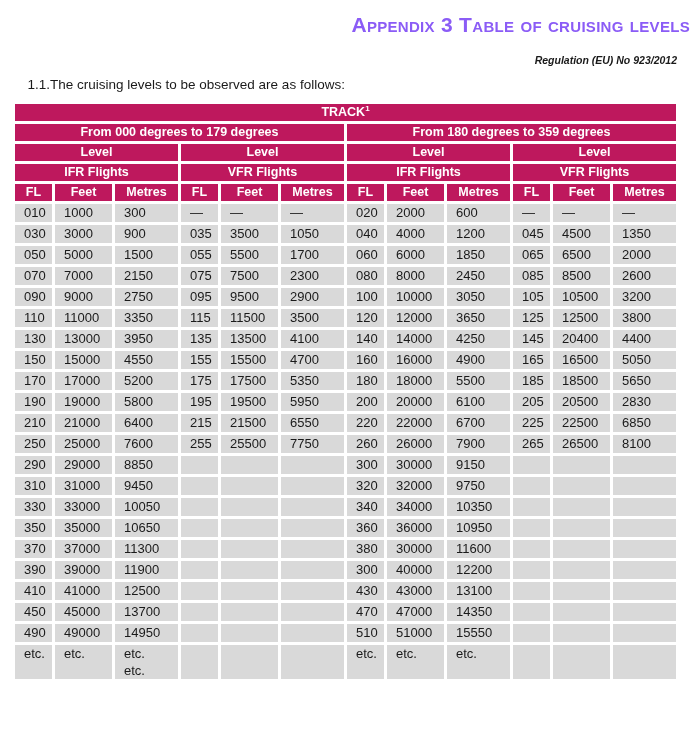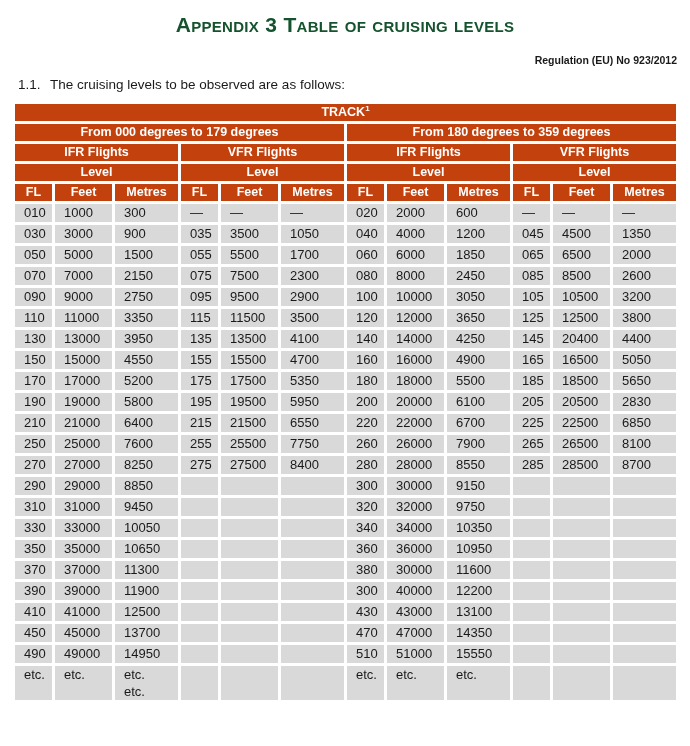--- a/index.html
+++ b/index.html
@@ -10,50 +10,51 @@
   }
   .page {
     position: relative;
     width: 690px;
     height: 746px;
     background: #ffffff;
     overflow: hidden;
   }
   .title {
     margin: 13px 0 12px 0;
-    text-align: center;
+    text-align: right;
     font-size: 21px;
     font-weight: bold;
     font-variant: small-caps;
     letter-spacing: 0.3px;
-    color: #14532d;
+    color: #8b5cf6;
   }
   .regulation {
     margin: 17px 13px 0 0;
     text-align: right;
     font-size: 10.5px;
+    font-style: italic;
     font-weight: bold;
     color: #1a1a1a;
   }
   .intro {
     display: flex;
     margin: 11px 0 0 18px;
     font-size: 13.5px;
     color: #1a1a1a;
   }
-  .intro .num { width: 32px; }
+  .intro .num { width: 32px; text-align: right; }
   table.levels {
     margin: 9px 0 0 12px;
     border-collapse: separate;
     border-spacing: 3px;
     table-layout: fixed;
     width: 667px;
   }
   table.levels th {
-    background: #c2410c;
+    background: #be185d;
     color: #ffffff;
     font-weight: bold;
     font-size: 12.5px;
     height: 17px;
     line-height: 17px;
     padding: 0;
     text-align: center;
     overflow: hidden;
   }
   table.levels th sup {
@@ -108,30 +109,30 @@
     </colgroup>
     <thead>
       <tr>
         <th colspan="12"><span>TRACK</span><sup>1</sup></th>
       </tr>
       <tr>
         <th colspan="6">From 000 degrees to 179 degrees</th>
         <th colspan="6">From 180 degrees to 359 degrees</th>
       </tr>
       <tr>
+        <th colspan="3">Level</th>
+        <th colspan="3">Level</th>
+        <th colspan="3">Level</th>
+        <th colspan="3">Level</th>
+      </tr>
+      <tr>
         <th colspan="3">IFR Flights</th>
         <th colspan="3">VFR Flights</th>
         <th colspan="3">IFR Flights</th>
         <th colspan="3">VFR Flights</th>
-      </tr>
-      <tr>
-        <th colspan="3">Level</th>
-        <th colspan="3">Level</th>
-        <th colspan="3">Level</th>
-        <th colspan="3">Level</th>
       </tr>
       <tr>
         <th>FL</th>
         <th>Feet</th>
         <th>Metres</th>
         <th>FL</th>
         <th>Feet</th>
         <th>Metres</th>
         <th>FL</th>
         <th>Feet</th>
@@ -304,34 +305,20 @@
           <td>25500</td>
           <td>7750</td>
           <td>260</td>
           <td>26000</td>
           <td>7900</td>
           <td>265</td>
           <td>26500</td>
           <td>8100</td>
         </tr>
         <tr>
-          <td>270</td>
-          <td>27000</td>
-          <td>8250</td>
-          <td>275</td>
-          <td>27500</td>
-          <td>8400</td>
-          <td>280</td>
-          <td>28000</td>
-          <td>8550</td>
-          <td>285</td>
-          <td>28500</td>
-          <td>8700</td>
-        </tr>
-        <tr>
           <td>290</td>
           <td>29000</td>
           <td>8850</td>
           <td></td>
           <td></td>
           <td></td>
           <td>300</td>
           <td>30000</td>
           <td>9150</td>
           <td></td>

